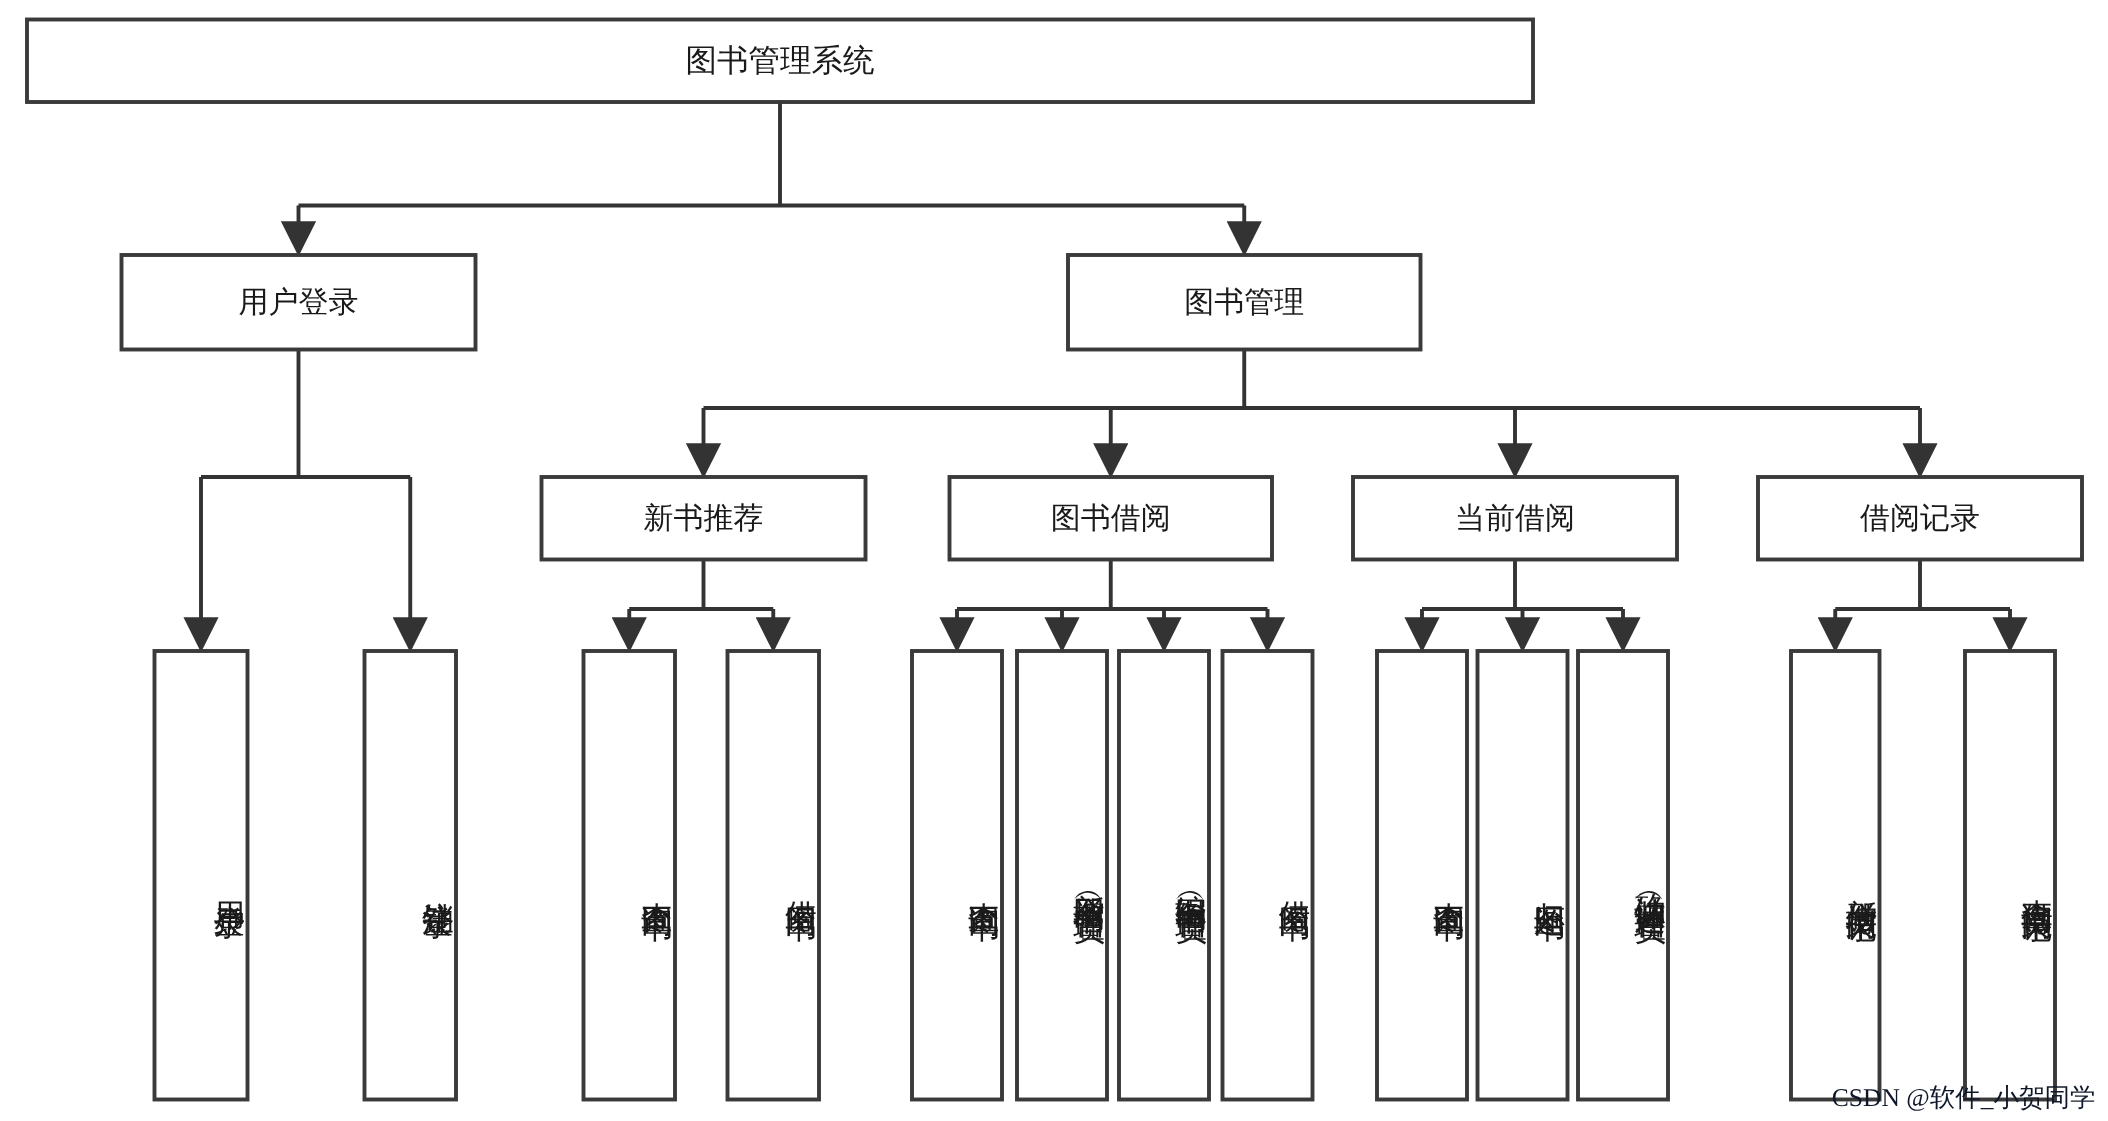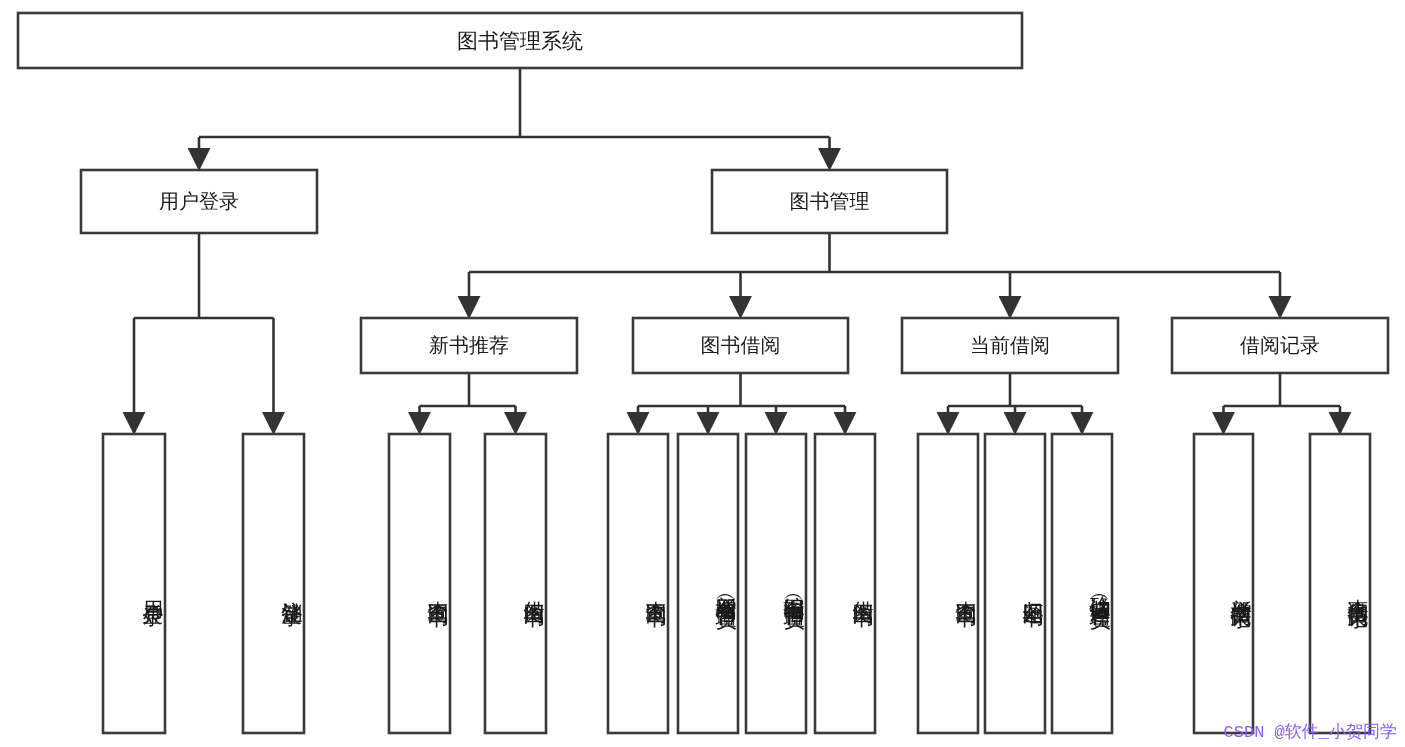--- a/index.html
+++ b/index.html
@@ -60,23 +60,23 @@
     display: flex;
     align-items: flex-start;
     justify-content: center;
     white-space: nowrap;
     pointer-events: none;
   }
   .watermark {
     position: absolute;
     right: 8px;
     bottom: 4px;
-    font-family: Liberation Mono, monospace;
+    font-family: Liberation Serif, serif;
     font-size: 17px;
-    color: #8b5cf6;
+    color: #0f172a;
     white-space: nowrap;
   }
 </style>
 </head>
 <body>
 
 <div id="diagram-root">
   <svg class="diagram" viewBox="0 0 1405 747">
     <defs>
       <marker id="arrow" viewBox="0 0 12 12" refX="10.5" refY="6" markerWidth="9" markerHeight="9" orient="auto-start-reverse">

